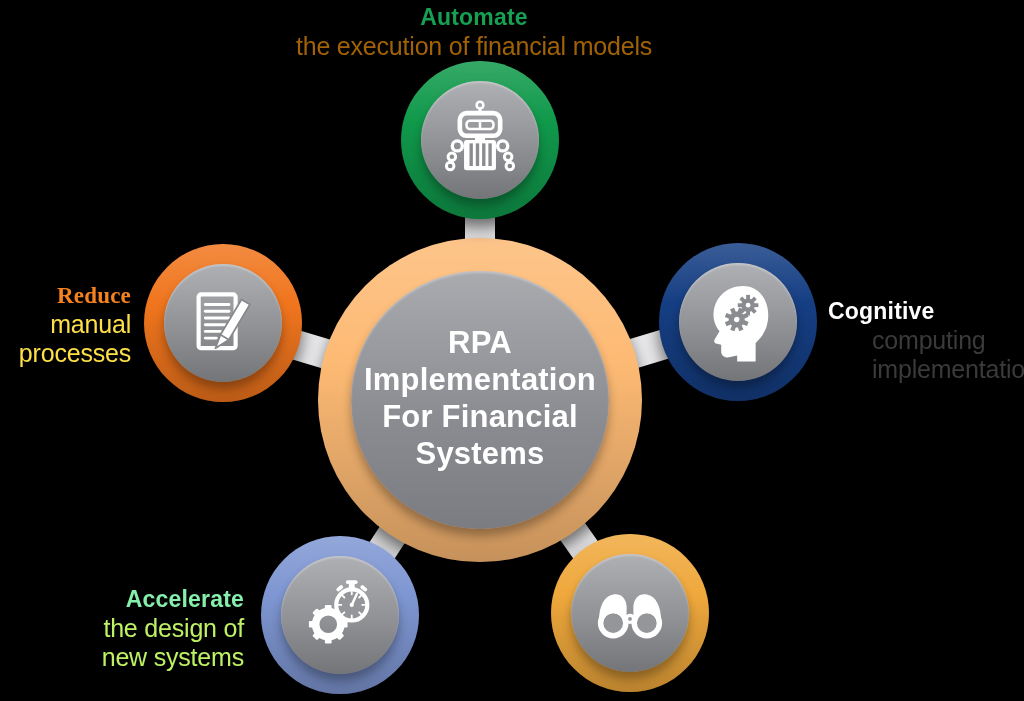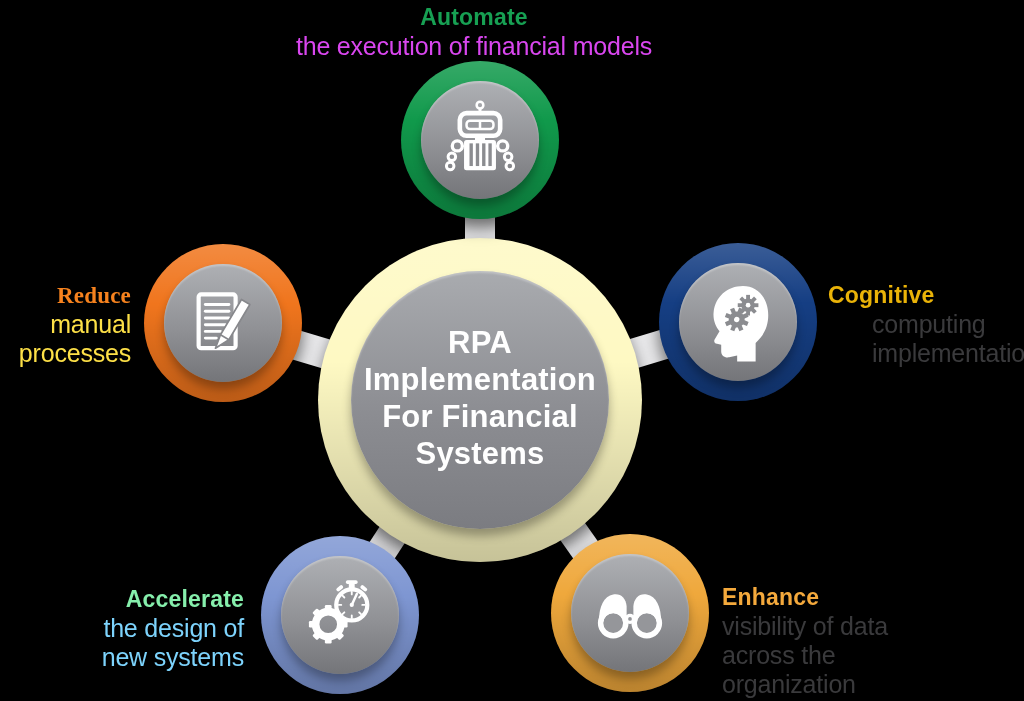--- a/index.html
+++ b/index.html
@@ -72,21 +72,21 @@
 <div class="stage" style="background-color: rgb(0, 0, 0);">
 
   <svg class="spokes" viewBox="0 0 1024 701">
     <line x1="480" y1="400" x2="480" y2="140" stroke-width="30" stroke="#e9e9eb"></line>
     <line x1="480" y1="400" x2="223" y2="323" stroke-width="30" stroke="#e9e9eb"></line>
     <line x1="480" y1="400" x2="738" y2="322" stroke-width="30" stroke="#e9e9eb"></line>
     <line x1="480" y1="400" x2="340" y2="615" stroke-width="30" stroke="#e9e9eb"></line>
     <line x1="480" y1="400" x2="630" y2="613" stroke-width="30" stroke="#e9e9eb"></line>
   </svg>
 
-  <div class="node center-node" style="background-color: #fef9c3;">
+  <div class="node center-node" style="background-color: #fdba74;">
     <div class="shade"></div>
     <div class="inner">
       <div class="center-title" style="color: rgb(255, 255, 255);">RPA
 Implementation
 For Financial
 Systems</div>
     </div>
   </div>
 
   <div class="node satellite automate-node" style="background-color: rgb(16, 153, 75);">
@@ -223,41 +223,35 @@
         <circle cx="70" cy="62" r="12" fill="#95969a"></circle>
         <circle cx="70" cy="62" r="15" fill="none" stroke="#ffffff" stroke-width="6.5"></circle>
         <circle cx="50" cy="57" r="6" fill="#ffffff"></circle>
         <circle cx="50" cy="57" r="2.2" fill="#95969a"></circle>
       </svg>
     </div>
   </div>
 
   <div class="label automate-label">
     <div class="keyword" style="color: rgb(23, 160, 83);">Automate</div>
-    <div class="desc" style="color: #d946ef;">the execution of financial models</div>
+    <div class="desc" style="color: #a16207;">the execution of financial models</div>
   </div>
 
   <div class="label reduce-label">
     <div class="keyword" style="color: rgb(246, 130, 30); font-family: Liberation Serif, serif;">Reduce</div>
     <div class="desc" style="color: #fde047;">manual
 processes</div>
   </div>
 
   <div class="label cognitive-label">
-    <div class="keyword" style="color: #eab308;">Cognitive</div>
+    <div class="keyword" style="color: #ffffff; margin-top: 16px;">Cognitive</div>
     <div class="desc" style="color: rgb(58, 58, 60); margin-left: 44px;">computing
 implementation</div>
   </div>
 
   <div class="label accelerate-label">
     <div class="keyword" style="color: #86efac;">Accelerate</div>
-    <div class="desc" style="color: #7dd3fc; padding-left: 44px;">the design of
+    <div class="desc" style="color: #bef264; padding-left: 44px;">the design of
 new systems</div>
   </div>
 
-  <div class="label enhance-label">
-    <div class="keyword" style="color: rgb(244, 169, 60);">Enhance</div>
-    <div class="desc" style="color: rgb(58, 58, 60);">visibility of data
-across the
-organization</div>
-  </div>
 
 </div>
 
 </body></html>

